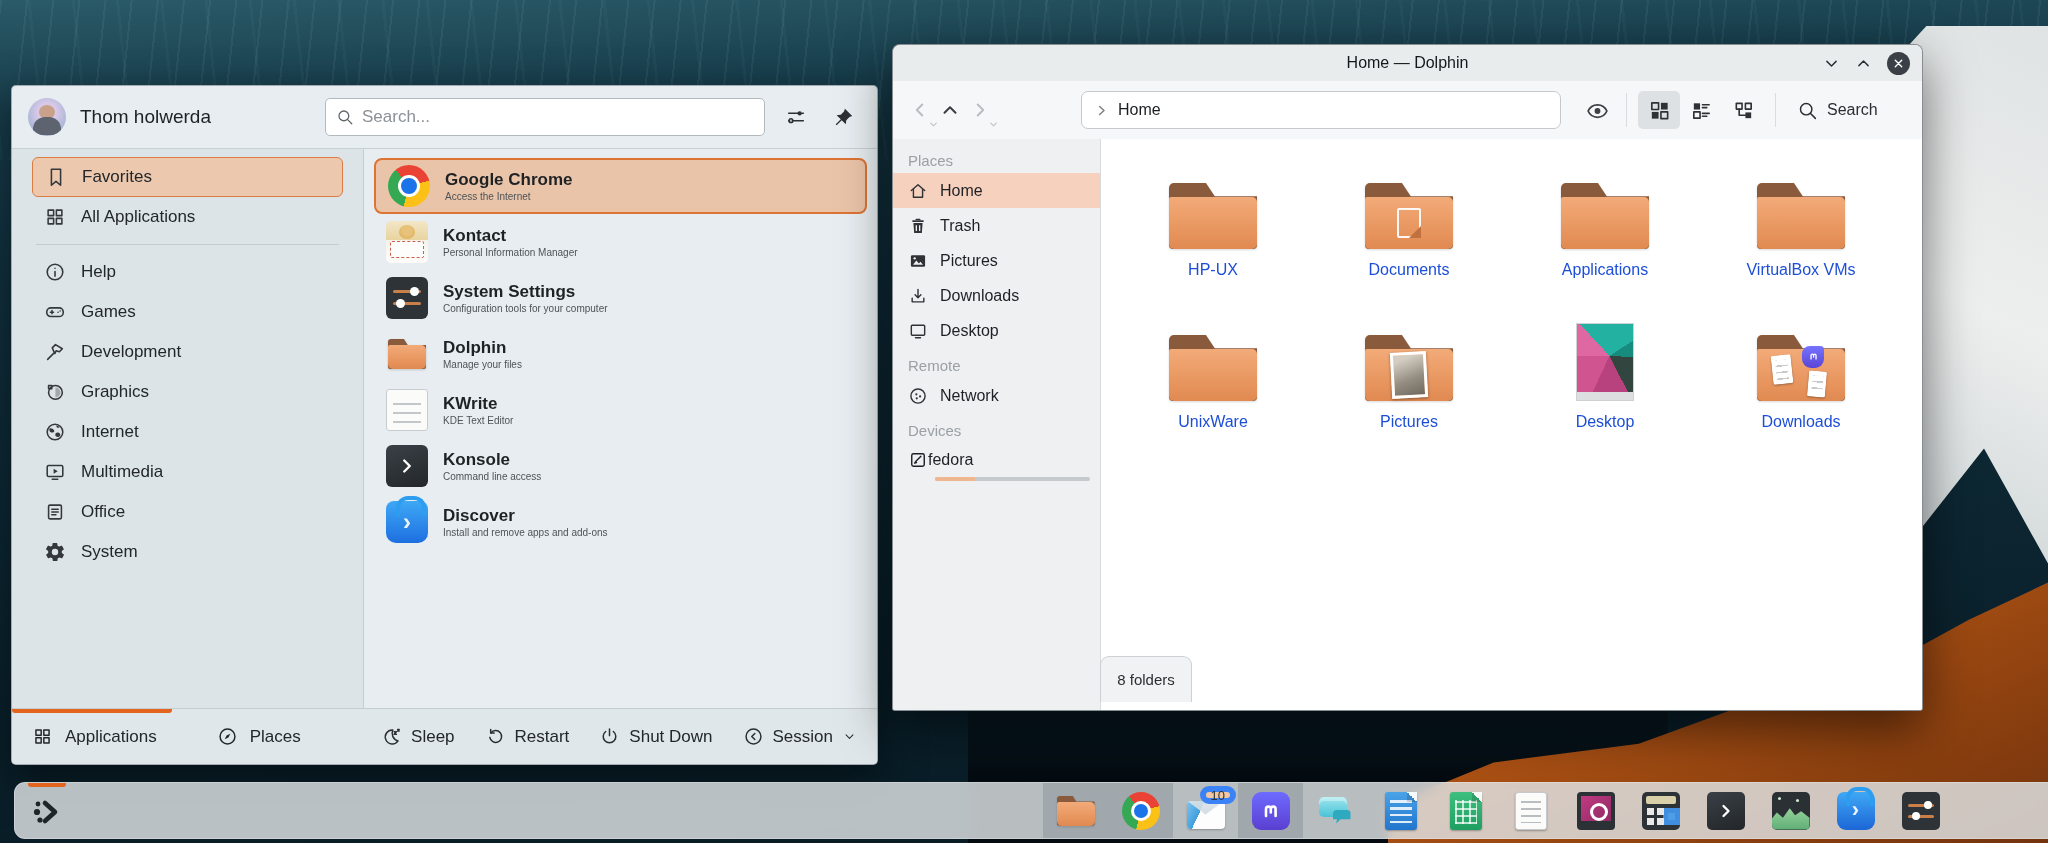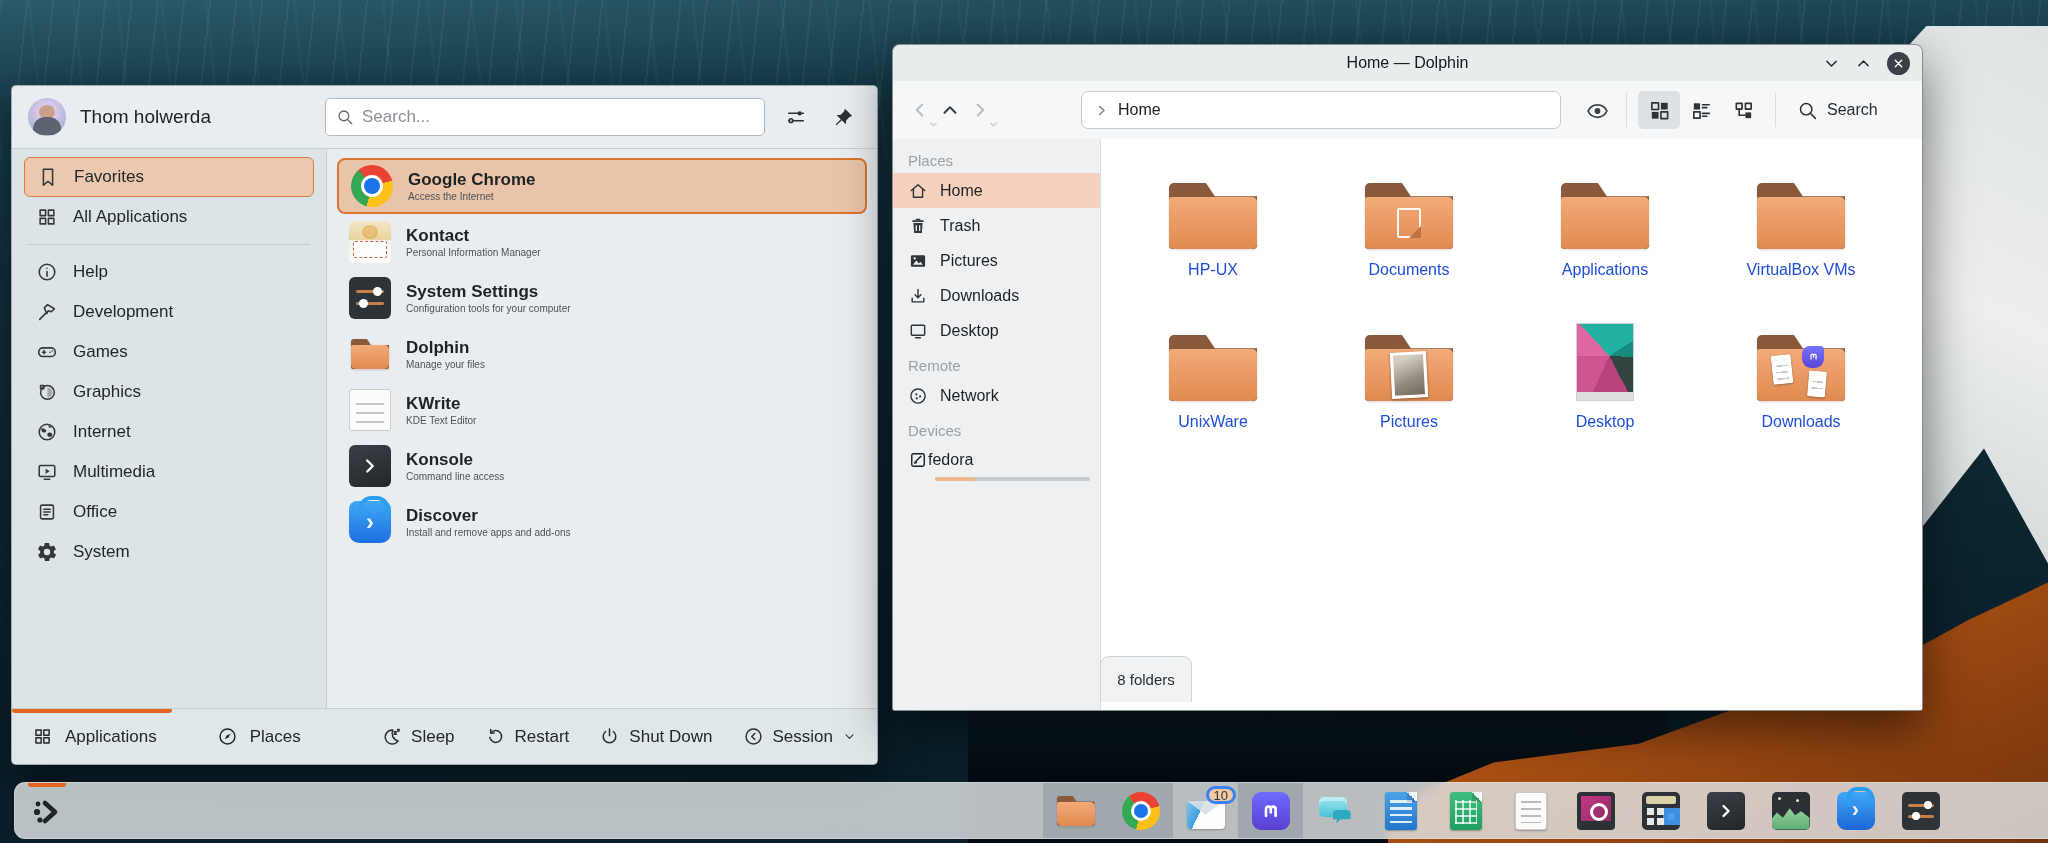--- a/index.html
+++ b/index.html
@@ -42,21 +42,21 @@
     background:#5d6470; }
   .l-user { font-size:19px; color:#1d2124; margin-left:14px; }
   .l-search { margin-left:auto; width:440px; height:38px; background:#fff; border:1px solid #b3babe;
     border-radius:5px; display:flex; align-items:center; padding:0 10px; gap:8px; color:#5f6periodic569;}
   .l-search { color:#5f6569; }
   .l-search input { border:none; outline:none; flex:1; font-size:17px; color:#2b2f33; background:transparent;
     font-family:"Liberation Sans", sans-serif; }
   .l-search input::placeholder { color:#8b9196; }
   .l-hbtn { width:34px; height:34px; display:flex; align-items:center; justify-content:center; color:#2c3034; margin-left:14px; }
   .l-body { flex:1; display:flex; border-top:1px solid #c9d0d4; min-height:0; }
-  .l-side { width:315px; flex:none; background:#dde4e8; border-right:1px solid #c7ced2; padding:8px 12px; }
+  .l-side { width:352px; flex:none; background:#dde4e8; border-right:1px solid #c7ced2; padding:8px 20px; }
   .l-item { height:40px; display:flex; align-items:center; gap:15px; padding:0 12px; border-radius:6px;
     font-size:17px; color:#23272b; }
   .l-item .lic { color:#34383c; flex:none; }
   .l-item.sel { background:#ecc9ae; border:1.5px solid #dc7c42; }
   .l-div { height:1px; background:#c5ccd0; margin:7px 4px; }
   .l-main { flex:1; background:#e7edf0; padding:9px 10px; }
   .fav { height:56px; display:flex; align-items:center; gap:15px; padding:0 12px; border-radius:8px; }
   .fav.sel { background:#eac4a8; border:2px solid #dc7434; }
   .fav .fic { width:42px; height:42px; flex:none; display:flex; align-items:center; justify-content:center; }
   .fav-t { font-size:17px; font-weight:700; color:#1e2225; line-height:1.25; }
@@ -182,21 +182,21 @@
     background:conic-gradient(from -40deg, #ea4335 0 115deg, #fbc116 115deg 235deg, #34a853 235deg 360deg); }
   .ti-chrome::before { content:""; position:absolute; left:50%; top:50%; width:20px; height:20px; margin:-10px 0 0 -10px; background:#fff; border-radius:50%; }
   .ti-chrome::after { content:""; position:absolute; left:50%; top:50%; width:14px; height:14px; margin:-7px 0 0 -7px; background:#1a73e8; border-radius:50%; }
   .ti-mail { background:#fdfdfd; border-radius:4px; width:38px; height:28px; margin-top:8px; position:relative; overflow:hidden;
     box-shadow:0 1px 2px rgba(0,0,0,.25); }
   .ti-mail::before { content:""; position:absolute; left:0; top:0; width:100%; height:100%;
     background:linear-gradient(115deg, #7fc3ef 0%, #3f9fdc 35%, transparent 35%); }
   .ti-mail::after { content:""; position:absolute; left:0; top:-14px; width:38px; height:28px;
     background:linear-gradient(180deg, #e8eef2, #cfd9e0); clip-path:polygon(0 50%, 50% 100%, 100% 50%, 100% 0, 0 0); opacity:.9; }
   .badge { position:absolute; top:3px; right:2px; min-width:24px; height:18px; padding:0 5px; background:#f2c8a3;
-    border:3px solid #3b82f6; border-radius:10px; font-size:13px; color:#303438; display:flex; align-items:center; justify-content:center; z-index:2; }
+    border:6px solid #3b82f6; border-radius:10px; font-size:13px; color:#303438; display:flex; align-items:center; justify-content:center; z-index:2; }
   .ti-masto { border-radius:9px; background:linear-gradient(180deg,#6e6bff 0%,#5a3fd0 100%); display:flex; align-items:center; justify-content:center; color:#fff; }
   .ti-chat { position:relative; }
   .ti-chat::before { content:""; position:absolute; left:2px; top:5px; width:28px; height:20px; border-radius:5px;
     background:linear-gradient(180deg,#9fe6ef,#49c3d6); box-shadow:inset 0 4px 0 rgba(255,255,255,.35); }
   .ti-chat::after { content:""; position:absolute; left:16px; top:18px; width:18px; height:14px; border-radius:4px;
     background:#2fa9c0; clip-path:polygon(0 0,100% 0,100% 70%,45% 70%,20% 100%,25% 70%,0 70%); }
   .ti-page { border-radius:3px; position:relative; width:32px; height:38px; margin:0 3px;
     box-shadow:0 1px 2px rgba(0,0,0,.3); }
   .ti-writer { background:linear-gradient(180deg,#4aa3e8,#2276cc); }
   .ti-writer::before, .ti-calcdoc::before, .ti-text::before { content:""; position:absolute; left:5px; top:8px; right:5px; bottom:6px;
@@ -287,31 +287,31 @@
         <div class="l-div"></div>
         <div class="l-item">
           <svg class="ic lic" width="22" height="22" viewBox="0 0 24 24">
               <circle class="stroke" cx="12" cy="12" r="8.5"></circle>
               <path class="stroke" d="M12 8h.01M12 11.5v5"></path>
             </svg>
           <span>Help</span>
         </div>
         <div class="l-item">
           <svg class="ic lic" width="22" height="22" viewBox="0 0 24 24">
+              <rect class="stroke" x="3" y="7.5" width="18" height="9.5" rx="4.5"></rect>
+              <path class="stroke" d="M7 12.2h3.4M8.7 10.5v3.4M15.3 12.2h.01M17.6 11h.01"></path>
+            </svg>
+          <span>Games</span>
+        </div>
+        <div class="l-item">
+          <svg class="ic lic" width="22" height="22" viewBox="0 0 24 24">
               <path class="stroke" d="M4 20l6.5-6.5"></path>
               <path class="stroke" d="M9 7.5L12.5 4l7.5 4.5-3.2 3.3-3.6-1.1-1.4 3z"></path>
             </svg>
           <span>Development</span>
-        </div>
-        <div class="l-item">
-          <svg class="ic lic" width="22" height="22" viewBox="0 0 24 24">
-              <rect class="stroke" x="3" y="7.5" width="18" height="9.5" rx="4.5"></rect>
-              <path class="stroke" d="M7 12.2h3.4M8.7 10.5v3.4M15.3 12.2h.01M17.6 11h.01"></path>
-            </svg>
-          <span>Games</span>
         </div>
         <div class="l-item">
           <svg class="ic lic" width="22" height="22" viewBox="0 0 24 24">
               <circle class="stroke" cx="12.5" cy="12.5" r="7.5"></circle>
               <path class="stroke" d="M5 5h3.5v3.5H5z"></path>
               <path class="fill" d="M12.5 7a5.5 5.5 0 0 1 0 11z" opacity=".35"></path>
             </svg>
           <span>Graphics</span>
         </div>
         <div class="l-item">

